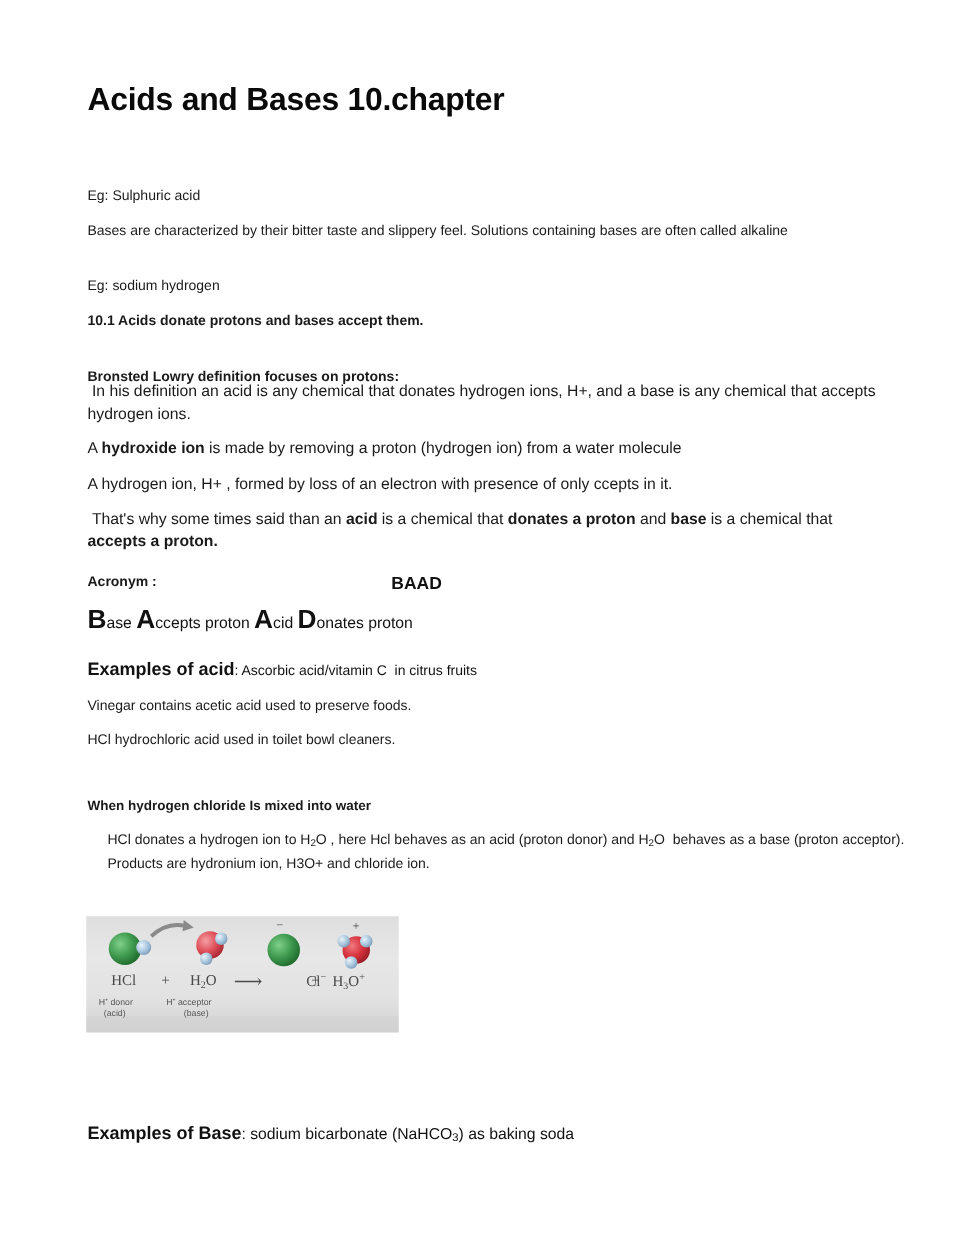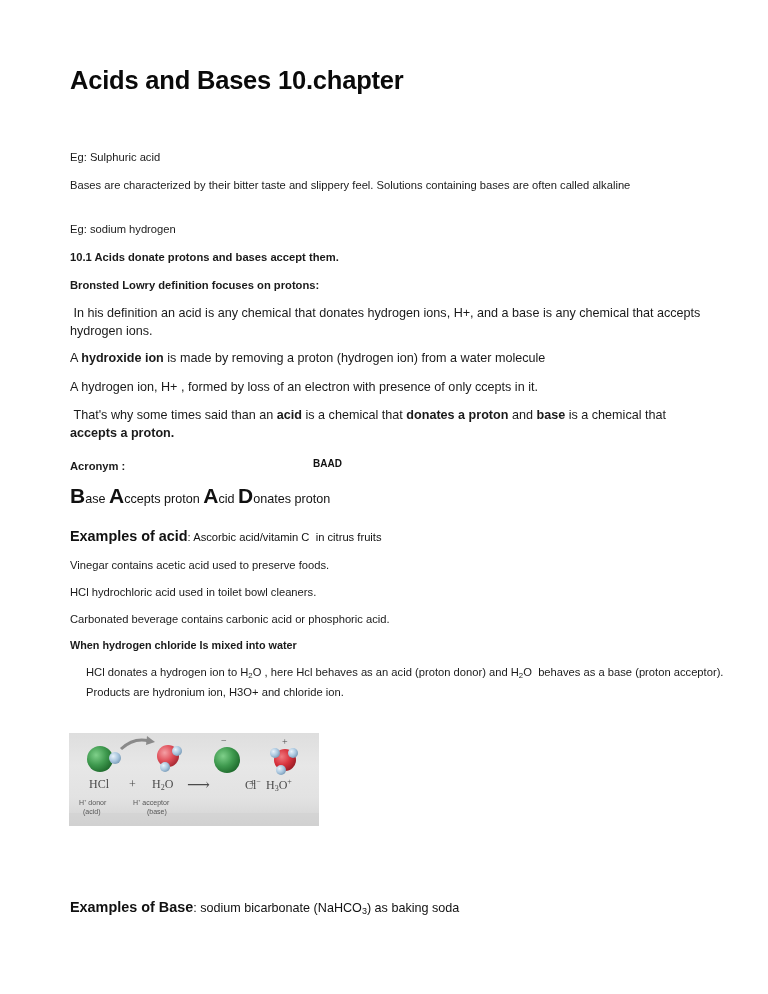--- a/index.html
+++ b/index.html
@@ -27,21 +27,21 @@
       font-weight: bold;
       letter-spacing: -0.2px;
       color: #0a0a0a;
     }
     .p11 { font-size: 11.2px; line-height: 16px; width: 660px; color: #1a1a1a; }
     .p12 { font-size: 12.6px; line-height: 18px; width: 640px; color: #1a1a1a; }
     .b { font-weight: bold; }
     .h2 { font-size: 14.4px; font-weight: bold; color: #111; }
     .big { font-size: 21px; font-weight: bold; }
     .sub { font-size: 70%; vertical-align: -2px; }
-    .acronym-value { position: absolute; left: 313px; top: 458px; font-size: 10px; font-weight: bold; }
+    .acronym-value { position: absolute; left: 313px; top: 458px; font-size: 14px; font-weight: bold; }
 
     .diagram {
       position: absolute;
       left: 69px; top: 733px;
       width: 250px; height: 93px;
       background: linear-gradient(180deg, #dedede 0%, #e7e7e7 35%, #e2e2e2 70%, #d2d2d2 100%);
       overflow: hidden;
     }
     .diagram svg { position: absolute; left: 0; top: 0; }
     .diag-text {
@@ -69,40 +69,39 @@
 
 
   <p class="abs p11" style="top:149px;">Eg: Sulphuric acid</p>
 
   <p class="abs p11" style="top:177px;">Bases are characterized by their bitter taste and slippery feel. Solutions  containing bases are often  called alkaline</p>
 
   <p class="abs p11" style="top:221px;">Eg: sodium hydrogen</p>
 
   <p class="abs p11 b" style="top:249px;">10.1 Acids donate protons and bases accept them.</p>
 
-  <p class="abs p11 b" style="top:277px;">Bronsted Lowry definition focuses on protons:</p>
+  <p class="abs p11 b" style="top:294px;">Bronsted Lowry definition focuses on protons:</p>
 
   <p class="abs p12" style="top:304px; white-space:pre-wrap;"> In his definition an acid is any chemical that donates hydrogen ions, H+, and a base is any chemical that accepts hydrogen ions.</p>
 
   <p class="abs p12" style="top:349px;"><span>A </span><span class="b">hydroxide ion</span><span> is made by removing a proton (hydrogen ion) from a water molecule</span></p>
 
   <p class="abs p12" style="top:378px;">A hydrogen ion, H+ , formed by loss of an electron with presence of only ccepts in it.</p>
 
   <p class="abs p12" style="top:406px; white-space:pre-wrap;"><span> That's why some times said than an </span><span class="b">acid</span><span> is a chemical that </span><span class="b">donates a proton</span><span> and </span><span class="b">base</span><span> is a chemical that </span><span class="b">accepts a proton.</span></p>
 
   <p class="abs p11 b" style="top:458px;">Acronym :</p>
   <span class="acronym-value">BAAD</span>
 
   <p class="abs" style="top:484px; font-size:12.6px; white-space:pre;"><span class="big">B</span><span>ase </span><span class="big">A</span><span>ccepts proton </span><span class="big">A</span><span>cid </span><span class="big">D</span><span>onates proton</span></p>
 
   <p class="abs" style="top:527px; white-space:pre;"><span class="h2">Examples of acid</span><span style="font-size:11.2px;">: Ascorbic acid/vitamin C  in citrus fruits</span></p>
 
   <p class="abs p11" style="top:557px;">Vinegar contains acetic acid used to preserve foods.</p>
   <p class="abs p11" style="top:584px;">HCl hydrochloric acid used in toilet bowl cleaners.</p>
-  <p class="abs p11" style="top:611px;">Carbonated beverage contains carbonic acid or phosphoric acid.</p>
 
   <p class="abs p11 b" style="top:637px; font-size:10.8px;">When hydrogen chloride Is mixed into water</p>
 
   <p class="abs p11" style="top:664px; white-space:pre-wrap;margin-left:16px;"><span>HCl donates a hydrogen ion to H</span><span class="sub">2</span><span>O , here Hcl behaves as an acid (proton donor) and H</span><span class="sub">2</span><span>O  behaves as a base (proton acceptor). Products are hydronium ion, H3O+ and chloride ion.</span></p>
 
   <div class="diagram">
     <svg width="250" height="93" viewBox="0 0 250 93">
       <defs>
         <radialGradient id="gGreen" cx="35%" cy="35%" r="70%">
           <stop offset="0%" stop-color="#7fd08a"></stop>

